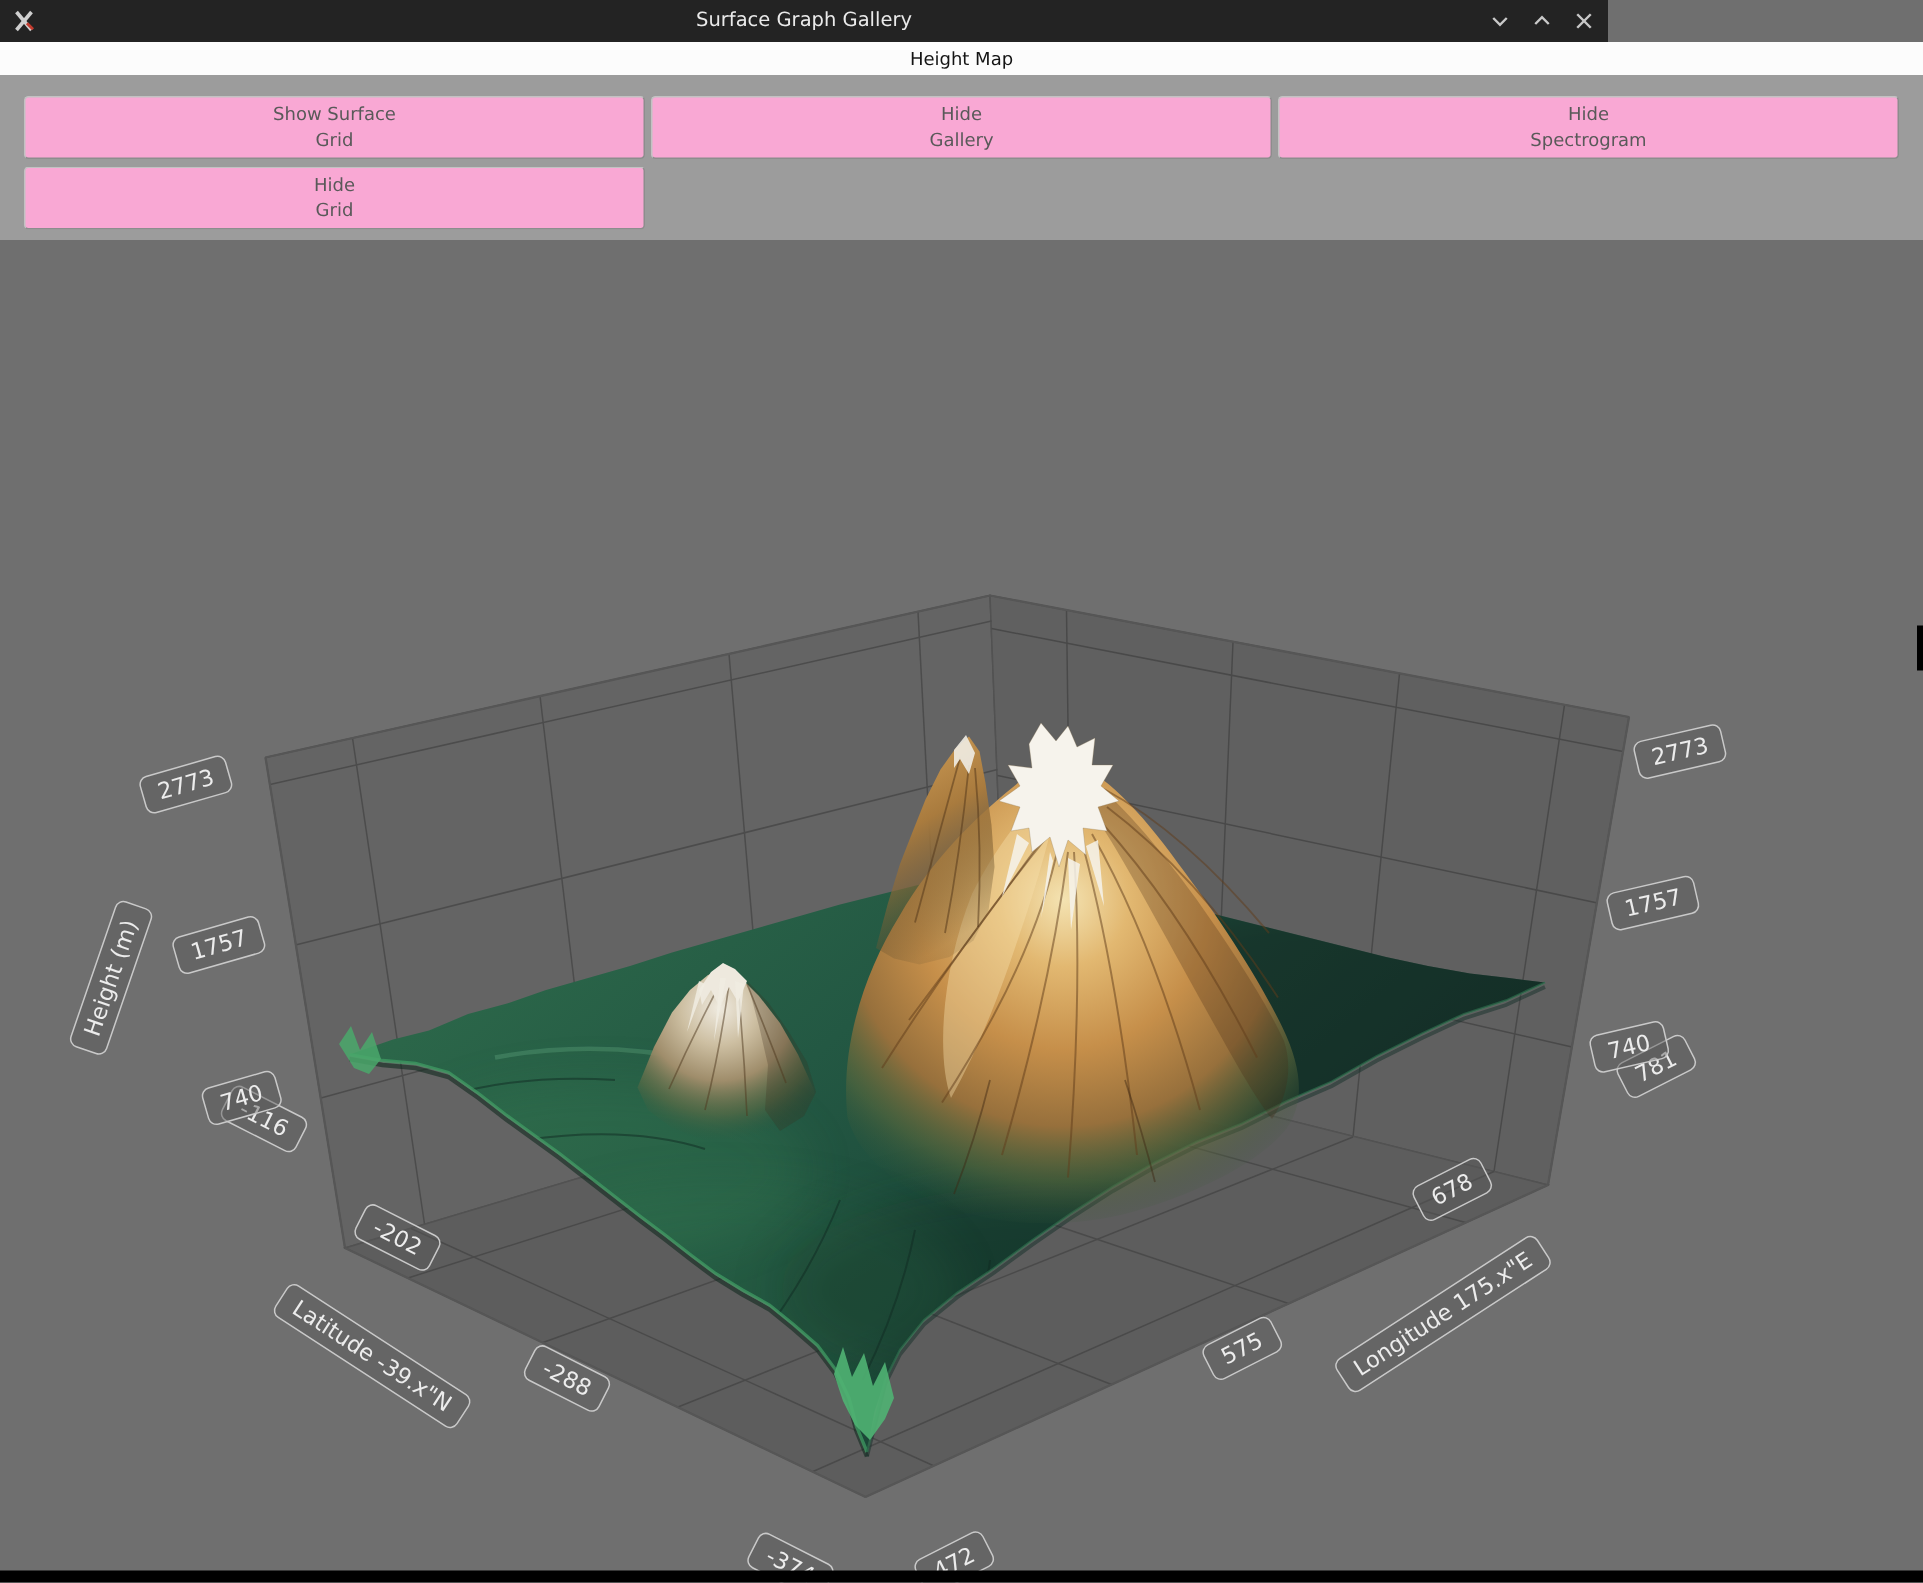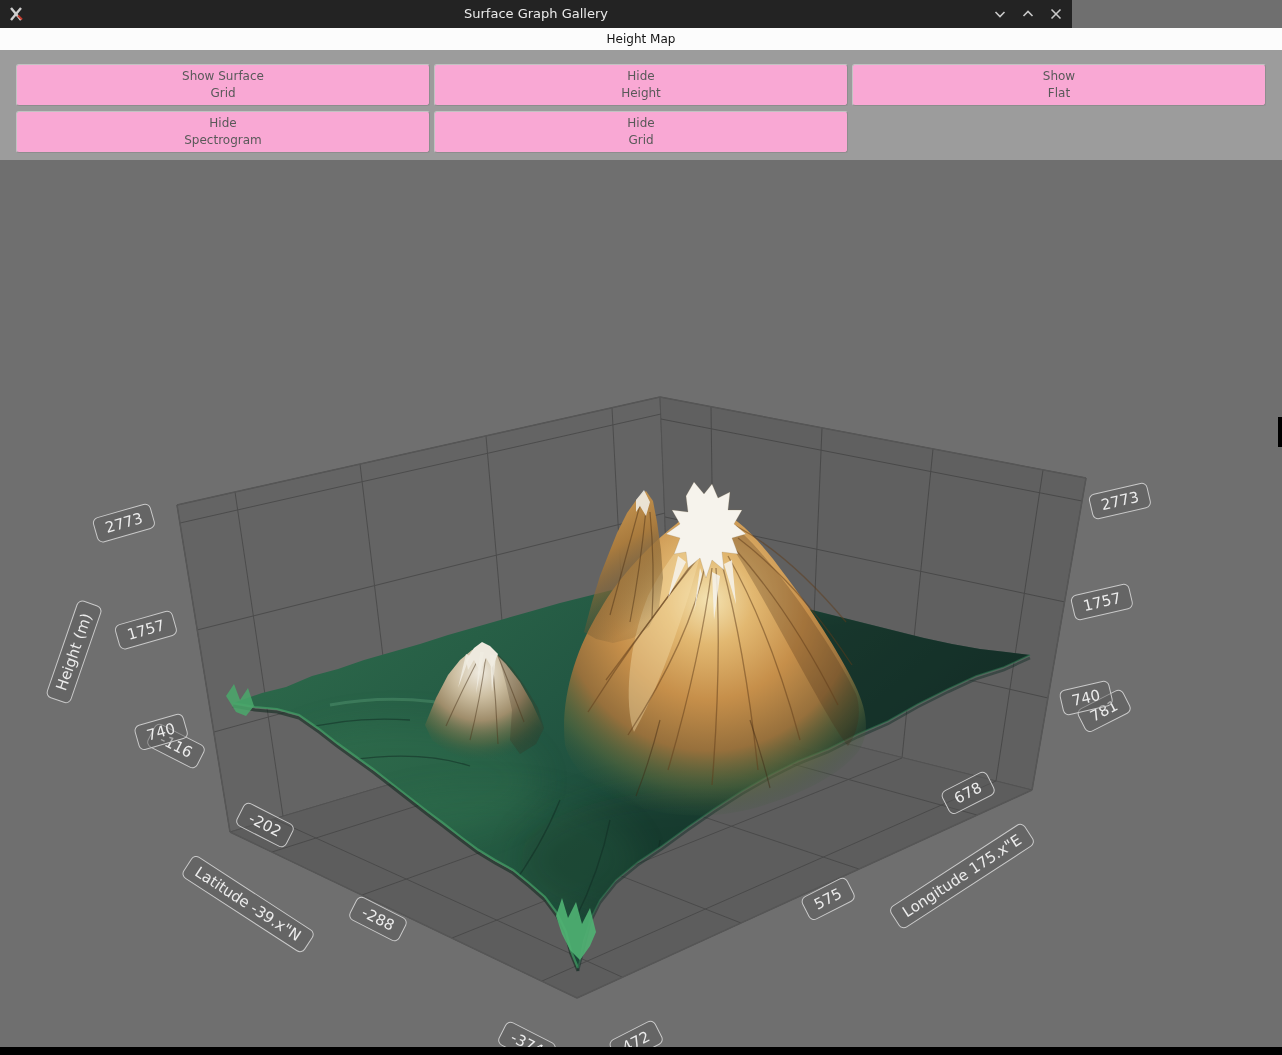--- a/index.html
+++ b/index.html
@@ -69,25 +69,21 @@
   <div class="tab active">Height Map</div>
 </div>
 
 <div class="toolbar">
   <div class="tool-btn">
     <span>Show Surface</span>
     <span>Grid</span>
   </div>
   <div class="tool-btn">
     <span>Hide</span>
-    <span>Height</span>
-  </div>
-  <div class="tool-btn">
-    <span>Show</span>
-    <span>Flat</span>
+    <span>Gallery</span>
   </div>
   <div class="tool-btn">
     <span>Hide</span>
     <span>Spectrogram</span>
   </div>
   <div class="tool-btn">
     <span>Hide</span>
     <span>Grid</span>
   </div>
 </div>

